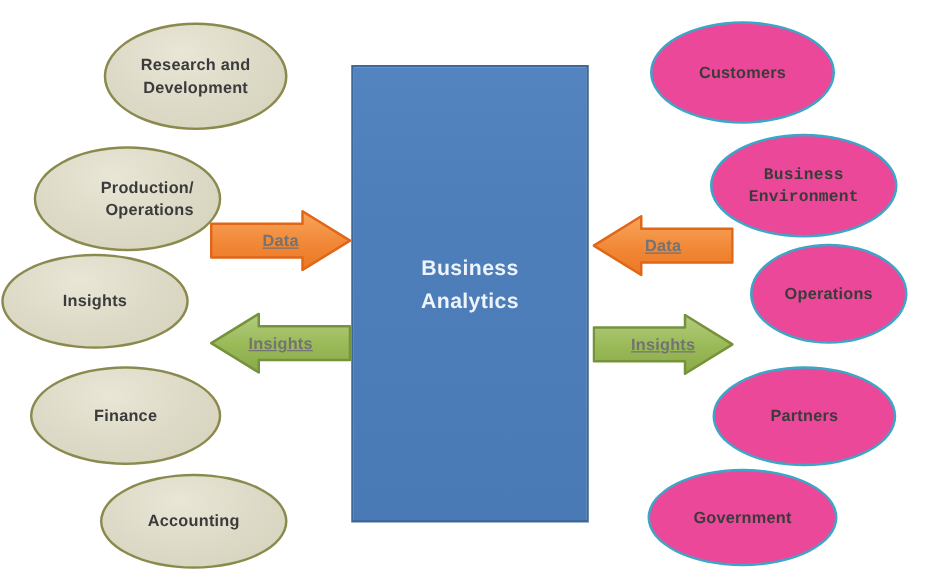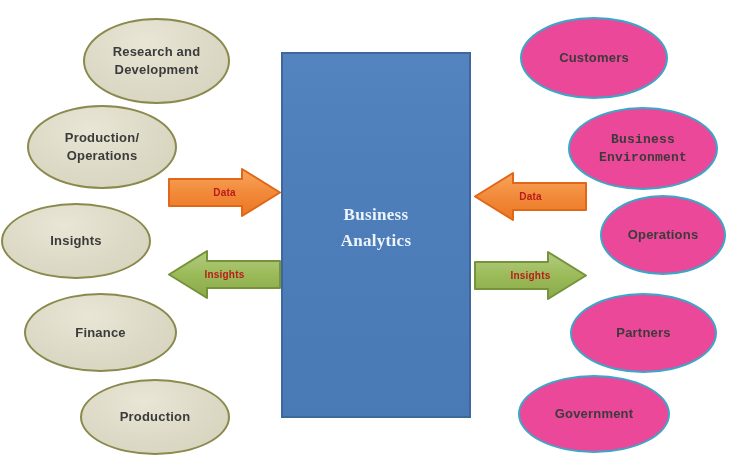--- a/index.html
+++ b/index.html
@@ -22,39 +22,39 @@
     border:2px solid #3aa7c9;
   }
   .center-box {
     position:absolute; left:281px; top:52px; width:190px; height:366px;
     background: linear-gradient(180deg, #5484c0 0%, #4e7fba 30%, #4a7ab6 100%);
     border:2px solid #3d6899;
     display:flex; align-items:center; justify-content:center; text-align:center;
   }
   .center-label {
     width:110px; color:#eef4fb; font-size:17px; font-weight:700; line-height:1.55;
-    letter-spacing:0.3px; padding-bottom:14px;font-family:Liberation Serif, serif;
+    letter-spacing:0.3px; padding-bottom:14px;
   }
   .arrow { position:absolute; width:113px; height:49px; }
   .arrow svg { display:block; }
   .arrow-label {
     position:absolute; inset:0; display:flex; align-items:center; justify-content:center;
-    font-weight:700; font-size:10px; color:#b91c1c; letter-spacing:0.2px;
+    font-weight:700; font-size:13px; color:#737373; letter-spacing:0.2px;text-decoration:underline;
   }
 </style>
 </head>
 <body>
 
 <div class="canvas">
 
   <div class="ellipse tan" style="left:83px; top:18px; width:147px; height:86px;">Research and Development</div>
-  <div class="ellipse tan" style="left:27px; top:105px; width:150px; height:84px;">Production/ Operations</div>
+  <div class="ellipse tan" style="left:27px; top:117px; width:150px; height:84px;text-align:right;">Production/ Operations</div>
   <div class="ellipse tan" style="left:1px; top:203px; width:150px; height:76px;">Insights</div>
   <div class="ellipse tan" style="left:24px; top:293px; width:153px; height:79px;">Finance</div>
-  <div class="ellipse tan" style="left:80px; top:379px; width:150px; height:76px;">Production</div>
+  <div class="ellipse tan" style="left:80px; top:379px; width:150px; height:76px;">Accounting</div>
 
   <div class="center-box">
     <div class="center-label">Business Analytics</div>
   </div>
 
   <div class="ellipse cyan" style="left:520px; top:17px; width:148px; height:82px;">Customers</div>
   <div class="ellipse cyan" style="left:568px; top:107px; width:150px; height:83px;font-family:Liberation Mono, monospace;">Business Environment</div>
   <div class="ellipse cyan" style="left:600px; top:195px; width:126px; height:80px;">Operations</div>
   <div class="ellipse cyan" style="left:570px; top:293px; width:147px; height:80px;">Partners</div>
   <div class="ellipse cyan" style="left:518px; top:375px; width:152px; height:78px;">Government</div>

